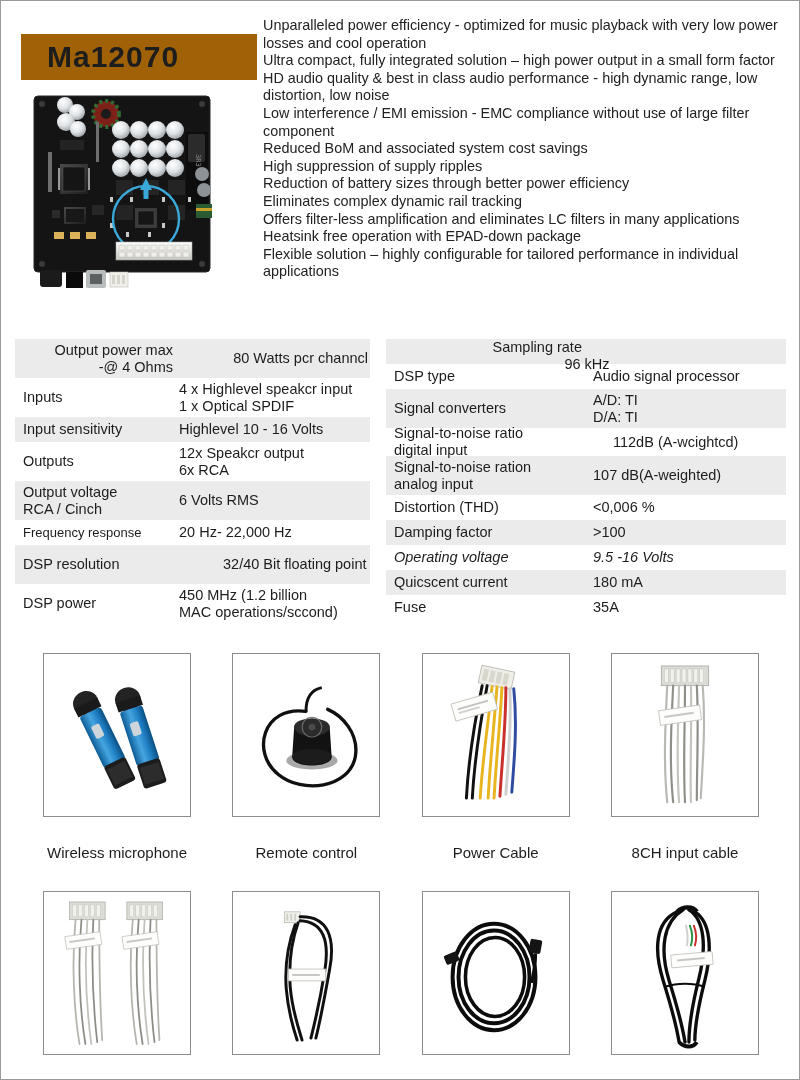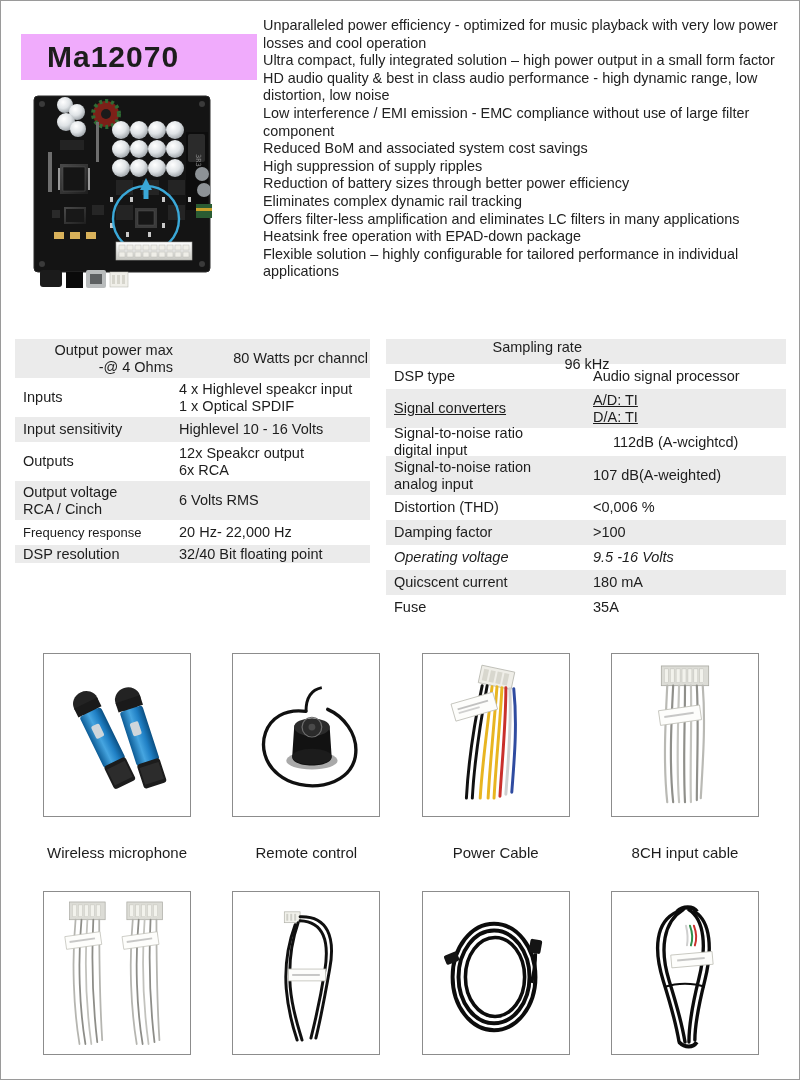--- a/index.html
+++ b/index.html
@@ -17,21 +17,21 @@
     border: 1px solid #9a9a9a;
     background: #fff;
   }
 
   
   .top { position: relative; height: 330px; }
 
   .title-band {
     position: absolute; left: 20px; top: 33px;
     width: 236px; height: 46px;
-    background: #f0abfc;
+    background: #a16207;
     display: flex; align-items: center;
   }
   .title-text {
     font-size: 30px; font-weight: bold; letter-spacing: 1px;
     color: #1d1d1d; padding-left: 26px;
   }
 
   .board-wrap {
     position: absolute; left: 29px; top: 91px;
     width: 213px; height: 215px;
@@ -306,47 +306,56 @@
           </div>
         </div>
         <div class="srow" style="height: 25px;">
           <div class="sk small">
             <span class="sline">Frequency response</span>
           </div>
           <div class="sv">
             <span class="sline">20 Hz- 22,000 Hz</span>
           </div>
         </div>
-        <div class="srow shade" style="height: 18px;">
+        <div class="srow shade" style="height: 39px; gap: 44px;">
           <div class="sk">
             <span class="sline">DSP resolution</span>
           </div>
           <div class="sv">
             <span class="sline">32/40 Bit floating point</span>
+          </div>
+        </div>
+        <div class="srow" style="height: 39px;">
+          <div class="sk">
+            <span class="sline">DSP power</span>
+          </div>
+          <div class="sv">
+            <span class="sline">450 MHz (1.2 billion</span>
+            <span class="sline">MAC operations/sccond)</span>
           </div>
         </div>
       </div>
     <div class="spec-col right" id="spec-right">
         <div class="srow shade" style="height: 25px; flex-direction: column;">
           <div class="sk">
             <span class="sline">Sampling rate</span>
           </div>
           <div class="sv">
             <span class="sline">96 kHz</span>
           </div>
         </div>
         <div class="srow" style="height: 25px;">
           <div class="sk">
             <span class="sline">DSP type</span>
           </div>
           <div class="sv">
             <span class="sline">Audio signal processor</span>
           </div>
         </div>
-        <div class="srow shade" style="height: 39px; text-decoration: underline;">
+        <div class="srow shade" style="height: 39px;">
           <div class="sk">
             <span class="sline">Signal converters</span>
           </div>
           <div class="sv">
             <span class="sline">A/D: TI</span>
             <span class="sline">D/A: TI</span>
           </div>
         </div>
         <div class="srow" style="height: 28px; gap: 20px;">
           <div class="sk">

